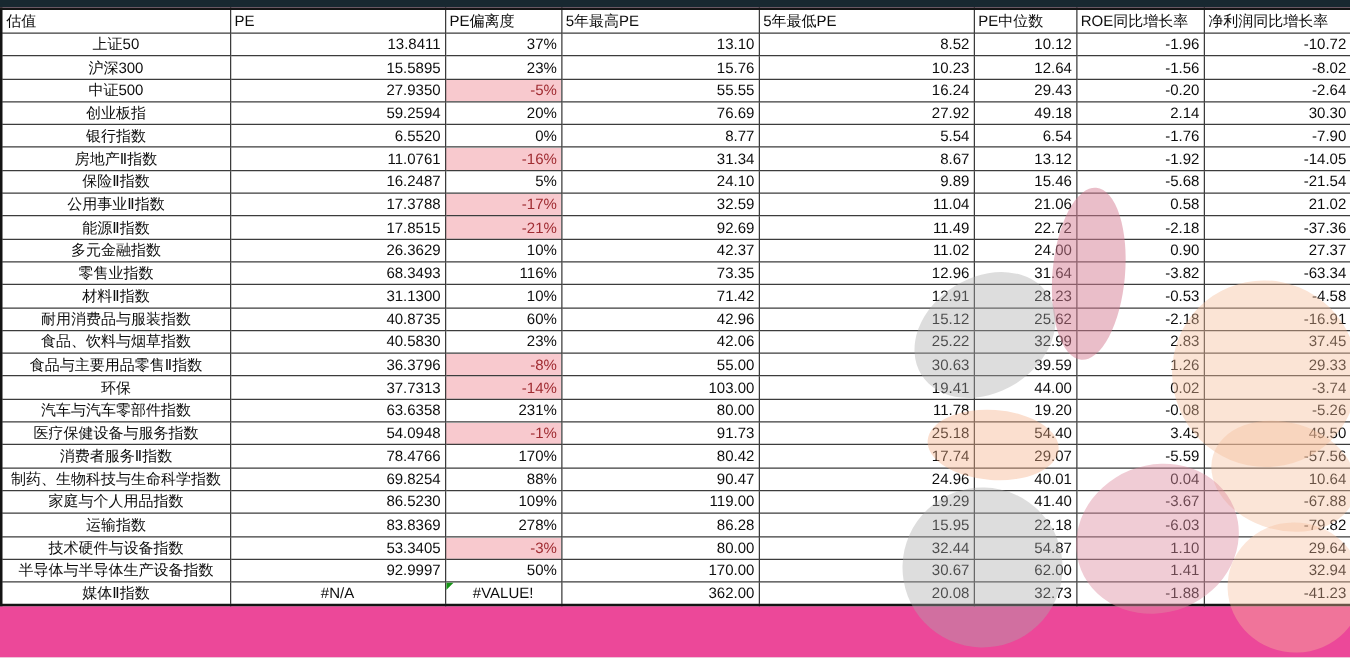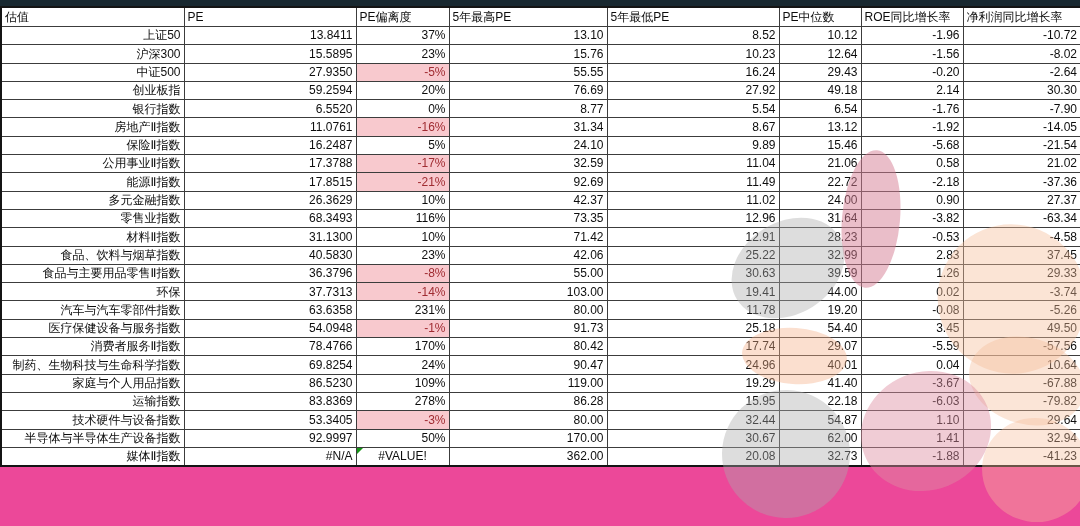--- a/index.html
+++ b/index.html
@@ -13,21 +13,21 @@
     border-collapse:collapse; table-layout:fixed; background:#ffffff;
     border:2px solid #141414;
   }
   .grid th, .grid td {
     border:1px solid #3c3c3c; font-size:12px; font-weight:normal;
     padding:0 3px; overflow:hidden; white-space:nowrap;
     height:17.3px; line-height:1.05; color:#0d0d0d;
   }
   .grid thead th { height:18px; text-align:left; background:#ffffff; }
   .grid td.num   { text-align:right; }
-  .grid td.label { text-align:right; }
+  .grid td.label { text-align:center; }
   .grid td.neg   { background:var(--neg-fill,#F8C9CE); color:var(--neg-text,#A02C32); }
   .grid td.err   { text-align:center; position:relative; }
   .err-tri {
     position:absolute; top:0; left:0; width:0; height:0;
     border-top:6px solid var(--err-green,#169416);
     border-right:6px solid transparent;
   }
   .watermark { position:absolute; top:0; left:0; width:1080px; height:526px; pointer-events:none; z-index:5; }
   .petal { position:absolute; border-radius:50%; }
 </style>
@@ -175,20 +175,30 @@
           <td class="label">材料Ⅱ指数</td>
           <td class="num">31.1300</td>
           <td class="num">10%</td>
           <td class="num">71.42</td>
           <td class="num">12.91</td>
           <td class="num">28.23</td>
           <td class="num">-0.53</td>
           <td class="num">-4.58</td>
         </tr>
         <tr>
+          <td class="label">耐用消费品与服装指数</td>
+          <td class="num">40.8735</td>
+          <td class="num">60%</td>
+          <td class="num">42.96</td>
+          <td class="num">15.12</td>
+          <td class="num">25.62</td>
+          <td class="num">-2.18</td>
+          <td class="num">-16.91</td>
+        </tr>
+        <tr>
           <td class="label">食品、饮料与烟草指数</td>
           <td class="num">40.5830</td>
           <td class="num">23%</td>
           <td class="num">42.06</td>
           <td class="num">25.22</td>
           <td class="num">32.99</td>
           <td class="num">2.83</td>
           <td class="num">37.45</td>
         </tr>
         <tr>
@@ -237,21 +247,21 @@
           <td class="num">170%</td>
           <td class="num">80.42</td>
           <td class="num">17.74</td>
           <td class="num">29.07</td>
           <td class="num">-5.59</td>
           <td class="num">-57.56</td>
         </tr>
         <tr>
           <td class="label">制药、生物科技与生命科学指数</td>
           <td class="num">69.8254</td>
-          <td class="num">24%</td>
+          <td class="num">88%</td>
           <td class="num">90.47</td>
           <td class="num">24.96</td>
           <td class="num">40.01</td>
           <td class="num">0.04</td>
           <td class="num">10.64</td>
         </tr>
         <tr>
           <td class="label">家庭与个人用品指数</td>
           <td class="num">86.5230</td>
           <td class="num">109%</td>

